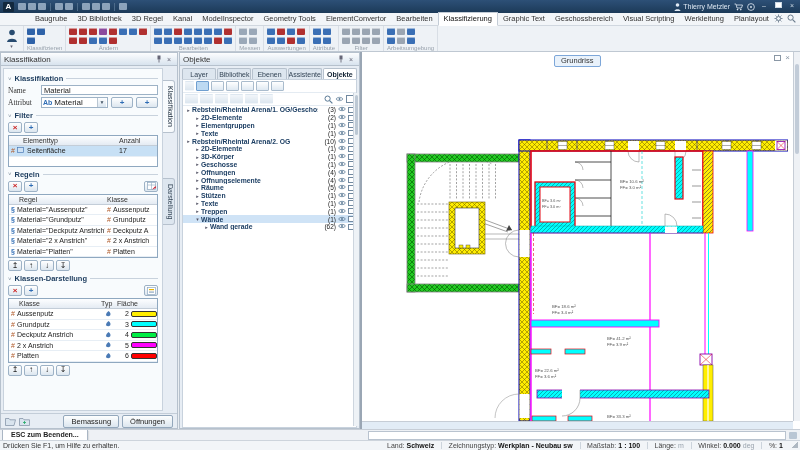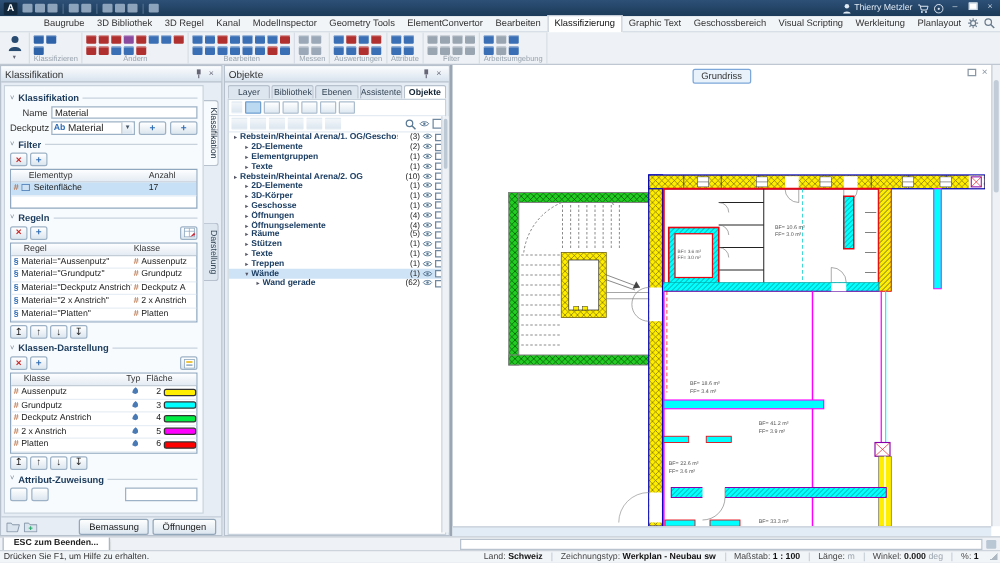--- a/index.html
+++ b/index.html
@@ -44,21 +44,21 @@
   .lp-wrap { flex:1; position:relative; margin:2px 2px 0 2px; }
   .lp-body { position:absolute; left:0; top:0; bottom:0; right:12px; background:#f8fbfd; border:1px solid #c8d2dd; overflow:hidden; padding:2px 4px; }
   .side-tab { position:absolute; right:0; width:12px; writing-mode:vertical-rl; font-size:7px; color:#345; background:#dde6ef; border:1px solid #b6c1cd; border-left:none; border-radius:0 3px 3px 0; padding:5px 0; text-align:center; }
   .side-tab.active { background:#f8fbfd; color:#123; }
   .sec { margin-top:3px; }
   .sec-head { display:flex; align-items:center; gap:3px; }
   .sec-arrow { color:#7a8a9a; font-size:6px; }
   .sec-title { color:#1a3a5c; font-weight:bold; font-size:7.5px; white-space:nowrap; }
   .sec-line { flex:1; height:1px; background:#c8d2dd; }
   .frow { display:flex; align-items:center; gap:3px; margin-top:2px; }
-  .flabel { width:30px; text-align:right; color:#333; font-size:7.5px; }
+  .flabel { width:30px; color:#333; font-size:7.5px;font-family:Liberation Serif, serif; }
   .tinput { flex:1; height:10px; border:1px solid #9db2c6; background:#fff; font-size:7.5px; padding:0 2px; line-height:9px; font-family:"Liberation Sans",sans-serif; }
   .dropdown { flex:1; height:11px; border:1px solid #9db2c6; background:#fff; display:flex; align-items:center; padding:0 1px; gap:2px; }
   .dd-arrow { margin-left:auto; width:9px; height:9px; background:linear-gradient(#fdfeff,#d9e4ee); border-left:1px solid #b9c6d2; color:#456; font-size:5px; text-align:center; line-height:9px; }
   .badge-ab { color:#2f6db5; font-weight:bold; font-size:7px; }
   .mini-btn { width:14px; height:11px; border:1px solid #9db2c6; border-radius:2px; background:linear-gradient(#ffffff,#dce6ef); display:flex; align-items:center; justify-content:center; font-size:8px; line-height:1; }
   .mini-btn .plus { color:#2f6db5; font-weight:bold; }
   .mini-btn .redx { color:#c22; font-weight:bold; }
   .toolrow { display:flex; gap:2px; margin-top:2px; align-items:center; }
   .tbl { border:1px solid #8fa8c0; background:#fff; margin-top:2px; }
   .tbl-head { display:flex; background:linear-gradient(#fdfeff,#e4ebf3); border-bottom:1px solid #c3cdd8; height:10px; align-items:center; }
@@ -358,21 +358,21 @@
         <div class="sec-head">
             <span class="sec-arrow">˅</span>
             <span class="sec-title">Klassifikation</span>
             <span class="sec-line"></span>
           </div>
         <div class="frow">
           <span class="flabel">Name</span>
           <span class="tinput">Material</span>
         </div>
         <div class="frow">
-          <span class="flabel">Deckputz</span>
+          <span class="flabel">Attribut</span>
           <span class="dropdown">
             <span class="badge-ab">Ab</span>
             <span>Material</span>
             <span class="dd-arrow">▼</span>
           </span>
           <span class="mini-btn" style="width:22px">
               <span class="plus">+</span>
             </span>
           <span class="mini-btn" style="width:22px">
               <span class="plus">+</span>
@@ -562,38 +562,20 @@
             </div>
         </div>
         <div class="mv-row">
           <span class="mini-btn">↥</span>
           <span class="mini-btn">↑</span>
           <span class="mini-btn">↓</span>
           <span class="mini-btn">↧</span>
         </div>
       </div>
 
-      <div class="sec">
-        <div class="sec-head">
-            <span class="sec-arrow">˅</span>
-            <span class="sec-title">Attribut-Zuweisung</span>
-            <span class="sec-line"></span>
-          </div>
-        <div class="frow">
-          <span class="mini-btn"></span>
-          <span class="mini-btn"></span>
-          <span style="flex:1"></span>
-          <span class="dropdown" style="flex:none;width:58px;">
-            
-            
-            
-          </span>
-
-        </div>
-      </div>
 
     </div>
   </div>
   <div class="lp-footer">
     <svg width="11" height="9" viewBox="0 0 11 9">
         <path d="M0.5,8.5 V1.5 H4 L5,2.8 H10.5 L9,8.5 Z" fill="#d9e4ee" stroke="#7b8da0" stroke-width="0.7"></path>
       </svg>
     <svg width="11" height="9" viewBox="0 0 11 9">
         <path d="M0.5,8.5 V1.5 H4 L5,2.8 H10.5 V8.5 Z" fill="#d9e4ee" stroke="#7b8da0" stroke-width="0.7"></path>
         <path d="M5.5,4 V7 M4,5.5 H7" stroke="#2a6" stroke-width="0.8"></path>

